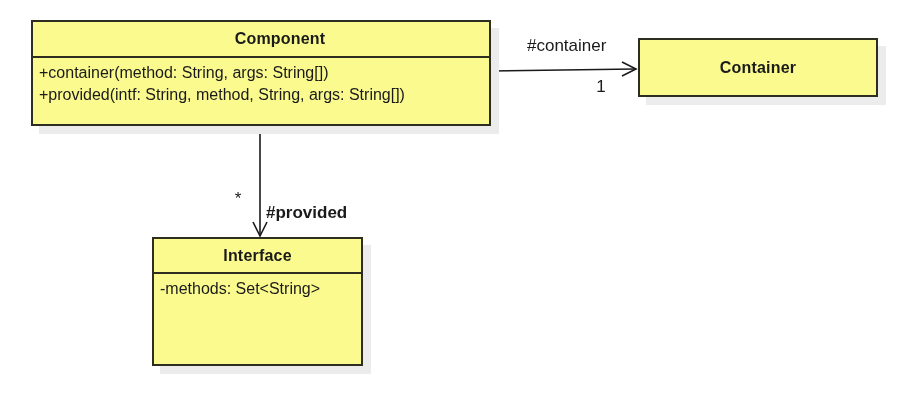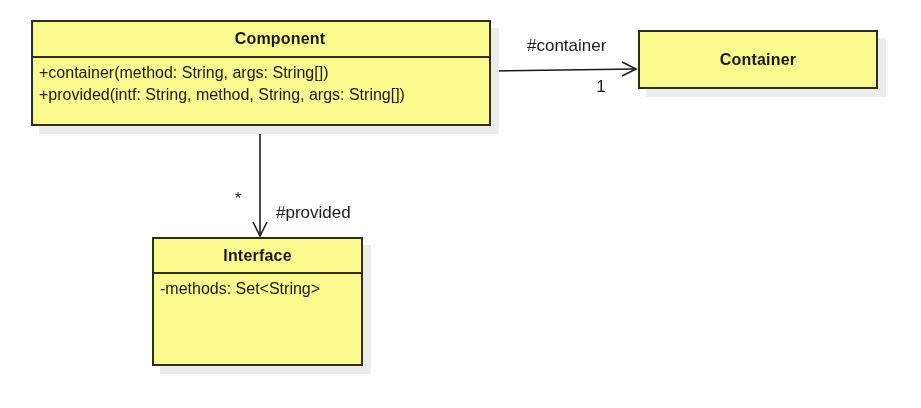--- a/index.html
+++ b/index.html
@@ -39,21 +39,21 @@
   }
   .uml-body{
     padding:4px 6px 0 6px;
     font-size:16px;
     line-height:22px;
     white-space:nowrap;
   }
   
   #box-component{left:31px;top:20px;width:460px;height:106px;}
   #box-component .uml-title{height:34px;margin-left:38px;}
-  #box-container{left:638px;top:30px;width:240px;height:59px;}
+  #box-container{left:638px;top:38px;width:240px;height:59px;}
   #box-container .uml-title{height:55px;}
   #box-interface{left:152px;top:237px;width:211px;height:129px;}
   #box-interface .uml-title{height:33px;}
 
   
   .assoc-layer{
     position:absolute;left:0;top:0;width:921px;height:408px;
     pointer-events:none;
   }
   .assoc-layer .edge{
@@ -65,21 +65,21 @@
   
   .edge-label{
     position:absolute;
     font-size:17px;
     line-height:20px;
     white-space:nowrap;
   }
   #lbl-container-role{left:527px;top:36px;}
   #lbl-container-mult{left:589px;top:77px;width:24px;text-align:center;}
   #lbl-provided-mult{left:230px;top:189px;width:16px;text-align:center;}
-  #lbl-provided-role{left:276px;top:203px;}
+  #lbl-provided-role{left:266px;top:203px;font-weight:bold;}
 </style>
 </head>
 <body>
 
 <div class="canvas">
 
   <svg class="assoc-layer" viewBox="0 0 921 408" xmlns="http://www.w3.org/2000/svg">
     <g>
       <path class="edge" d="M491,71 L635,69"></path>
       <path class="edge" d="M622,62 L636,69 L622,76"></path>

